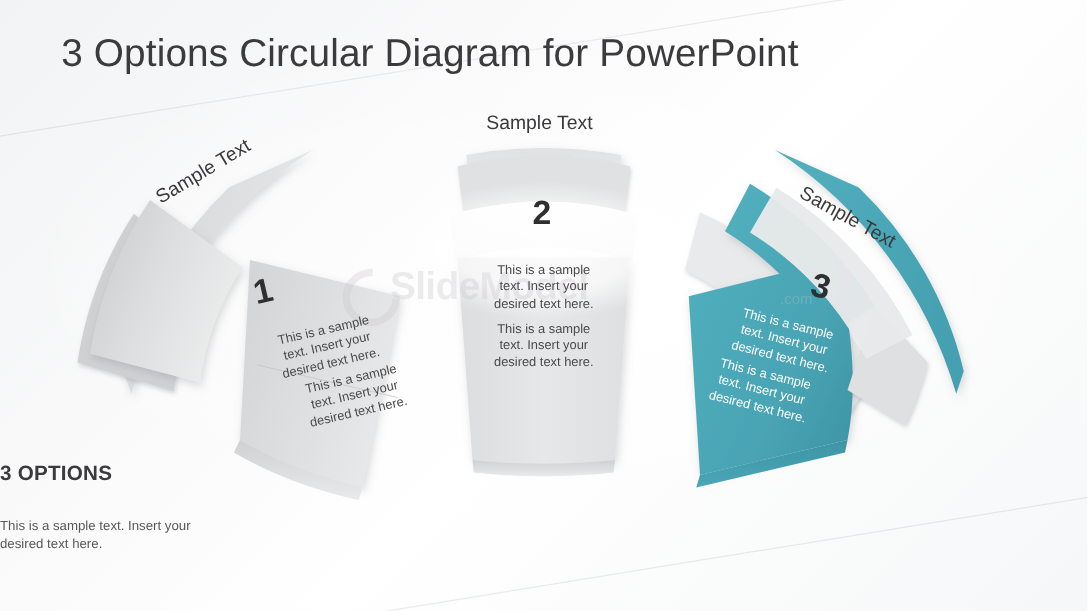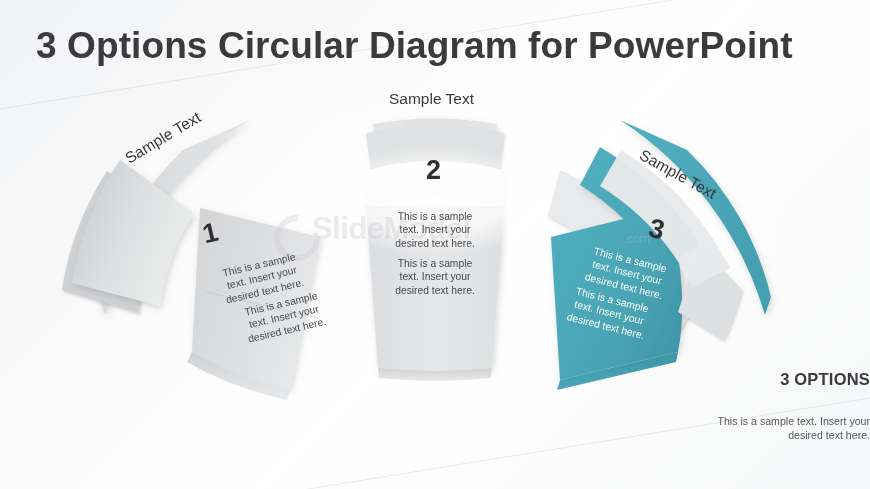--- a/index.html
+++ b/index.html
@@ -36,24 +36,24 @@
   .bg-vignette {
     position: absolute;
     inset: 0;
     background: radial-gradient(ellipse 70% 62% at 50% 46%, rgba(255,255,255,0.85) 0%, rgba(255,255,255,0.0) 70%);
     pointer-events: none;
   }
 
   
   #page-title {
     position: absolute;
-    left: 36px;
+    left: 49px;
     top: 25px;
-    font-size: 37px;
-    font-weight: 700;
+    font-size: 31px;
+    font-weight: 400;
     letter-spacing: 0.1px;
     color: #3b3b3d;
     white-space: nowrap;
   }
 
   
   #diagram {
     position: absolute;
     left: 0;
     top: 0;
@@ -85,21 +85,21 @@
     white-space: pre-line;
   }
   .body-txt.white { color: #ffffff; }
 
   
   #caption {
     position: absolute;
     left: 0;
     top: 370px;
     width: 870px;
-    text-align: right;
+    text-align: left;
     pointer-events: none;
   }
   #caption .cap-title {
     font-size: 16.5px;
     font-weight: 700;
     color: #3b3b3d;
     line-height: 19.5px;
     letter-spacing: 0.2px;
   }
   #caption .cap-sub {

